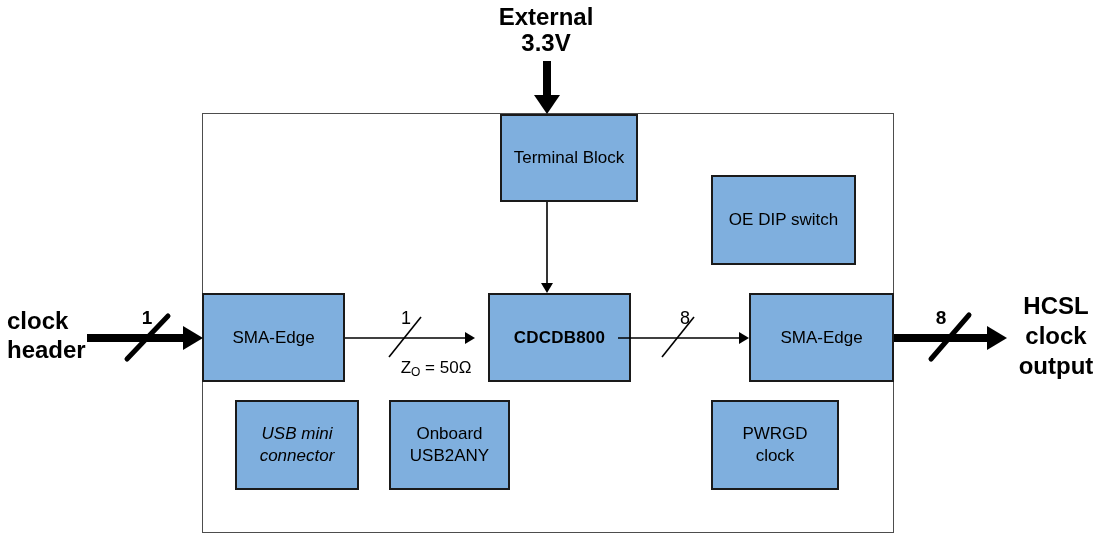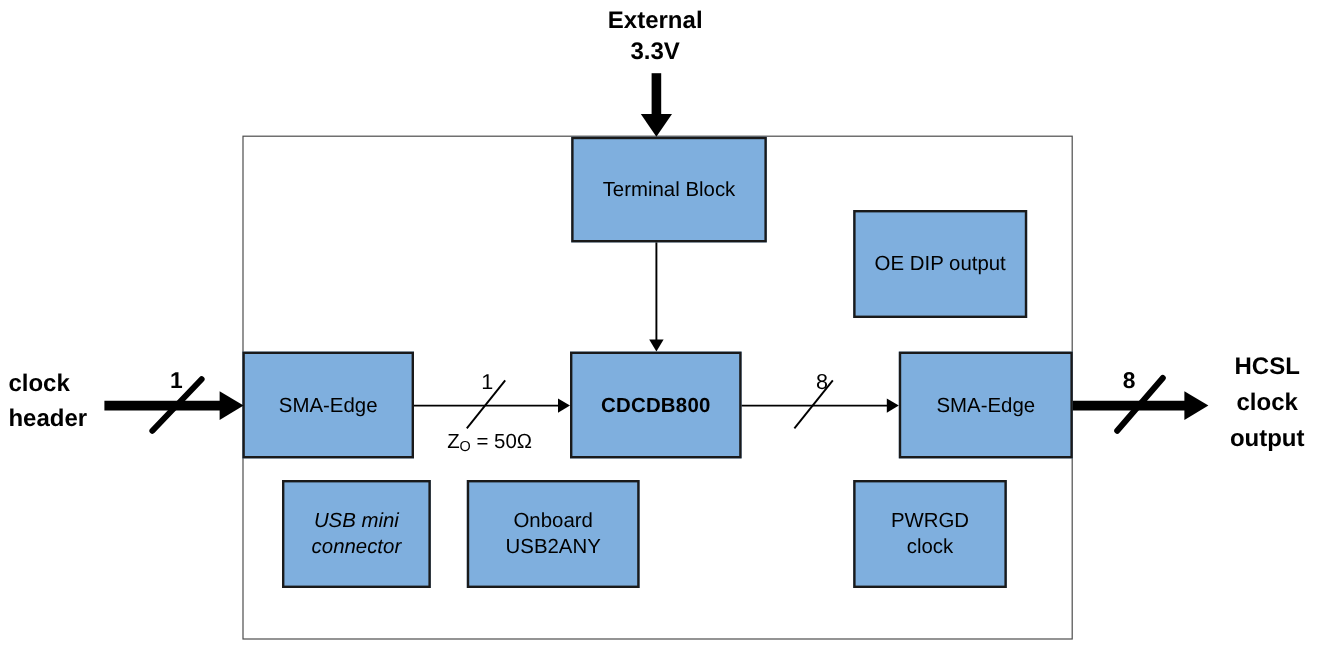--- a/index.html
+++ b/index.html
@@ -20,21 +20,21 @@
   }
   .block{
     position:absolute;background:var(--block-fill);
     border:2px solid var(--block-border);box-sizing:border-box;
     display:flex;flex-direction:column;align-items:center;justify-content:center;
     font-size:17px;line-height:22px;text-align:center;color:var(--text);
     z-index:3;
   }
   .block.bold{font-weight:bold;letter-spacing:.2px;}
 
-  .outer-label{position:absolute;font-weight:bold;font-size:20px;z-index:4;}
+  .outer-label{position:absolute;font-weight:bold;font-size:24px;z-index:4;}
   .outer-label div{white-space:nowrap;}
   .lbl-external{left:471px;top:4px;width:150px;text-align:center;line-height:26px;}
   .lbl-clock-input{left:7px;top:306px;width:90px;text-align:left;line-height:29px;}
   .lbl-hcsl{left:1012px;top:291px;width:88px;text-align:center;line-height:30px;}
 
   .bus-count{position:absolute;z-index:4;width:30px;text-align:center;font-size:18px;}
   .bus-count.bold{font-weight:bold;font-size:19px;}
   .impedance{position:absolute;z-index:4;width:124px;text-align:center;font-size:17px;white-space:nowrap;}
   .impedance sub{font-size:12px;vertical-align:-3px;}
 
@@ -45,46 +45,46 @@
   .thin-slash{stroke:var(--arrow);stroke-width:1.6;fill:none;}
   .head{fill:var(--arrow);stroke:none;}
 </style>
 </head>
 <body>
 
 <div id="stage">
 
   <div class="board"></div>
 
-  <div class="block" style="left:476px;top:114px;width:163px;height:88px;">
+  <div class="block" style="left:500px;top:114px;width:138px;height:88px;">
     <div>Terminal Block</div>
   </div>
 
   <div class="block" style="left:711px;top:175px;width:145px;height:90px;">
-    <div>OE DIP output</div>
+    <div>OE DIP switch</div>
   </div>
 
   <div class="block" style="left:202px;top:293px;width:143px;height:89px;">
     <div>SMA-Edge</div>
   </div>
 
-  <div class="block bold" style="left:475px;top:293px;width:143px;height:89px;">
+  <div class="block bold" style="left:488px;top:293px;width:143px;height:89px;">
     <div>CDCDB800</div>
   </div>
 
   <div class="block" style="left:749px;top:293px;width:145px;height:89px;">
     <div>SMA-Edge</div>
   </div>
 
   <div class="block" style="left:235px;top:400px;width:124px;height:90px;font-style:italic;">
     <div>USB mini</div>
     <div>connector</div>
   </div>
 
-  <div class="block" style="left:389px;top:400px;width:144px;height:90px;text-align:right;">
+  <div class="block" style="left:389px;top:400px;width:121px;height:90px;text-align:right;">
     <div>Onboard</div>
     <div>USB2ANY</div>
   </div>
 
   <div class="block" style="left:711px;top:400px;width:128px;height:90px;">
     <div>PWRGD</div>
     <div>clock</div>
   </div>
 
   <div class="outer-label lbl-external">
@@ -101,21 +101,21 @@
     <div>HCSL</div>
     <div>clock</div>
     <div>output</div>
   </div>
 
   <div class="bus-count bold" style="left:132px;top:307px;">1</div>
   <div class="bus-count" style="left:391px;top:308px;">1</div>
   <div class="bus-count" style="left:670px;top:308px;">8</div>
   <div class="bus-count bold" style="left:926px;top:307px;">8</div>
 
-  <div class="impedance" style="left:346px;top:358px;"><span>Z</span><sub>O</sub><span> = 50Ω</span></div>
+  <div class="impedance" style="left:346px;top:358px;padding-left:28px;"><span>Z</span><sub>O</sub><span> = 50Ω</span></div>
 
 
   <svg class="wires" width="1100" height="541" viewBox="0 0 1100 541">
 
     <g>
       <line class="thick" x1="547" y1="61" x2="547" y2="97"></line>
       <polygon class="head" points="534,95 560,95 547,114"></polygon>
     </g>
 
     <g>

